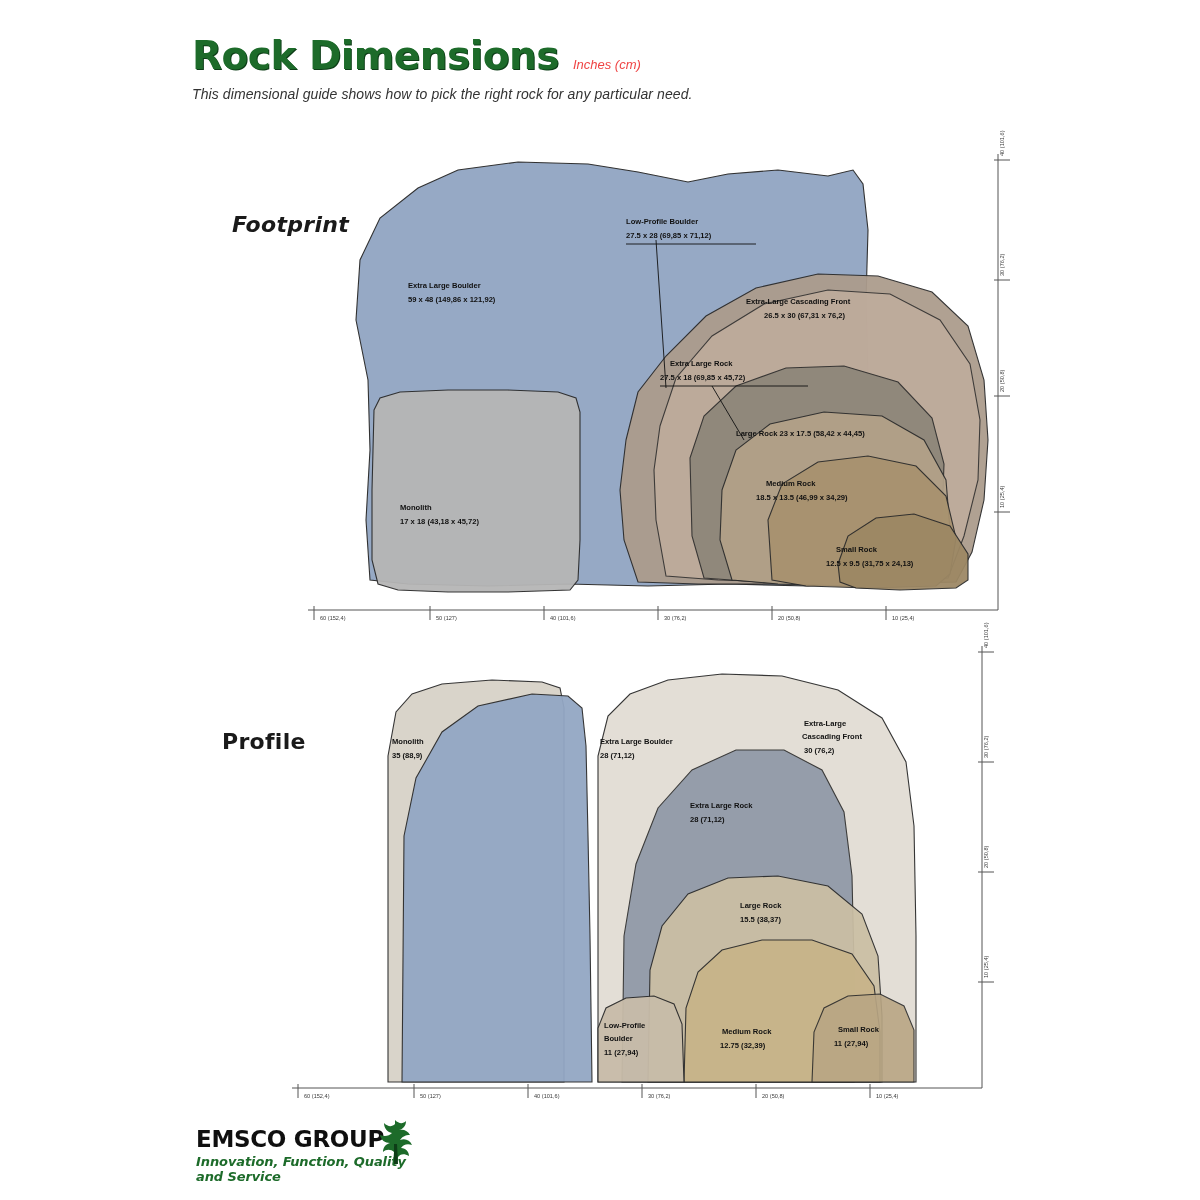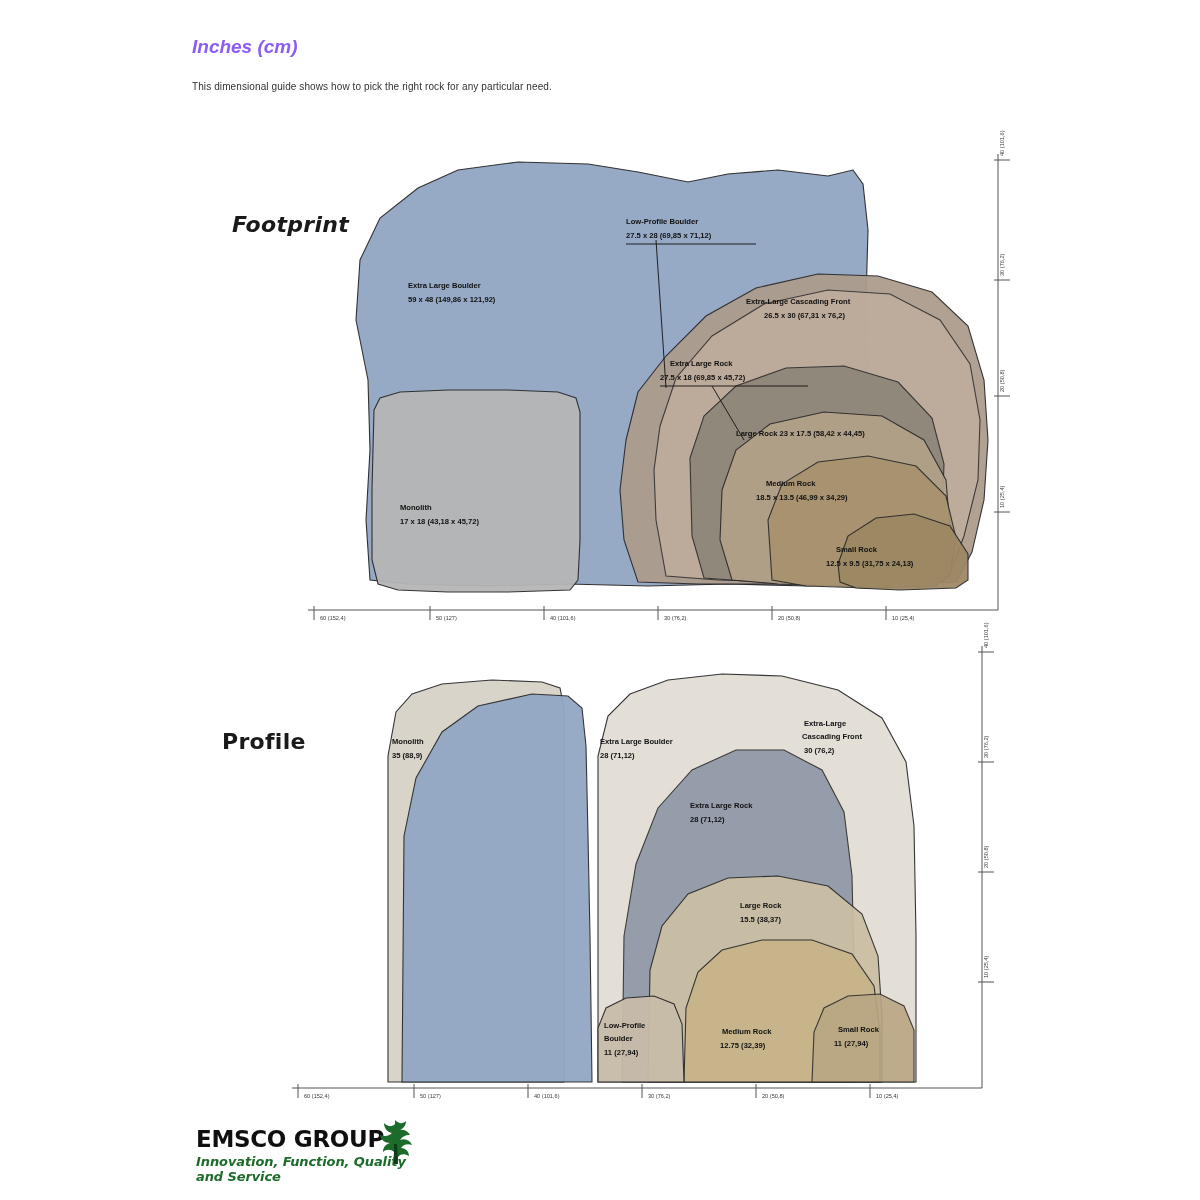--- a/index.html
+++ b/index.html
@@ -14,22 +14,22 @@
 
   
   .header{position:absolute;left:192px;top:36px;}
   .title-row{display:flex;align-items:baseline;gap:14px;}
   .title{
     font-size:39px;font-weight:bold;color:#1d6b2a;
     letter-spacing:-0.5px;line-height:1;
     text-shadow:1px 1px 0 #0d3d17;
     font-family:"DejaVu Sans", sans-serif;
   }
-  .title-units{font-size:19px;font-style:italic;font-weight:bold;color:#8b5cf6;}
-  .subtitle{margin-top:23px;font-size:10px;color:#333;letter-spacing:.1px;}
+  .title-units{font-size:13px;font-style:italic;font-weight:normal;color:#ef4444;}
+  .subtitle{margin-top:11px;font-size:14px;color:#333;font-style:italic;letter-spacing:.1px;}
 
   
   .sec-title{position:absolute;font-size:22px;font-weight:bold;color:#1a1a1a;
     font-family:"DejaVu Sans", sans-serif;letter-spacing:.3px;}
   #footprint-title{left:232px;top:212px;font-style:italic;}
   #profile-title{left:222px;top:693px;margin-top:36px;}
 
   
   .chart{position:absolute;}
   #footprint-chart{left:308px;top:140px;width:690px;height:480px;}
@@ -60,20 +60,21 @@
   }
   .logo-mark{position:absolute;right:-6px;top:-10px;width:44px;height:46px;}
 </style>
 </head>
 <body>
 
 <div class="page">
 
   <div class="header">
     <div class="title-row">
+      <div class="title">Rock Dimensions</div>
       <div class="title-units">Inches (cm)</div>
     </div>
     <div class="subtitle">This dimensional guide shows how to pick the right rock for any particular need.</div>
   </div>
 
   <div class="sec-title" id="footprint-title">Footprint</div>
 
   <div class="chart" id="footprint-chart">
     <svg viewBox="0 0 690 480" preserveAspectRatio="none">
 

